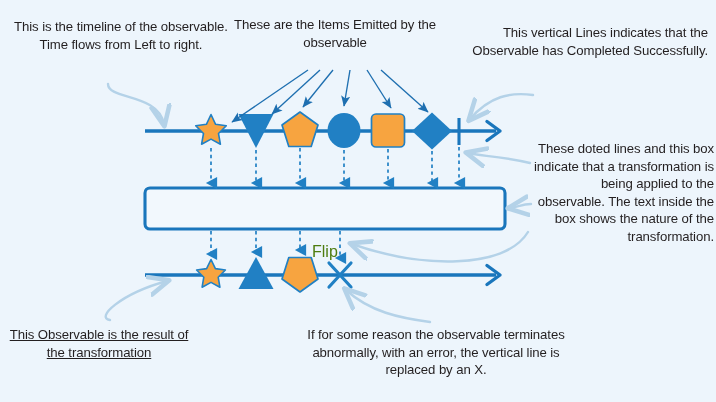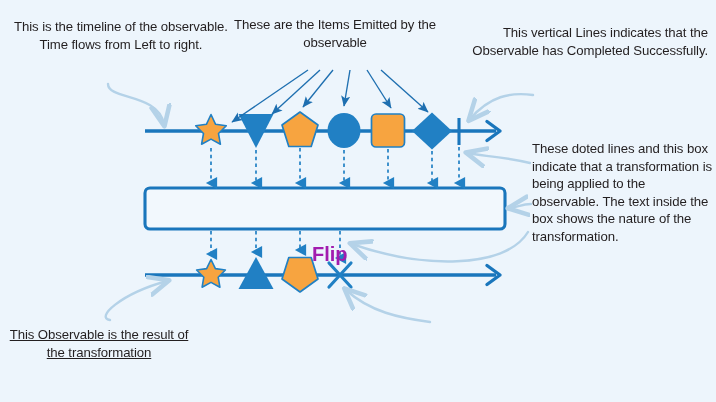--- a/index.html
+++ b/index.html
@@ -31,30 +31,30 @@
     color: #231f20;
     font-size: 13.2px;
     line-height: 17.5px;
     text-align: center;
     white-space: pre-line;
     letter-spacing: -0.1px;
   }
   #ann-timeline   { left: 8px;   top: 18px;  width: 226px; }
   #ann-items      { left: 226px; top: 16px;  width: 218px; }
   #ann-complete   { left: 458px; top: 24px;  width: 250px; text-align: right; }
-  #ann-transform  { left: 532px; top: 140px; width: 182px; text-align: left; line-height: 17.6px;}
+  #ann-transform  { left: 532px; top: 140px; width: 182px; text-align: right; line-height: 17.6px;}
   #ann-result     { left: 4px;   top: 326px; width: 190px; text-decoration: underline; }
   #ann-error      { left: 296px; top: 326px; width: 280px; }
   #flip-label {
     position: absolute;
     left: 312px;
     top: 243px;
-    font-size: 20px;
-    color: #a21caf;
-    font-weight: 700;
+    font-size: 16px;
+    color: #4d7c0f;
+    font-weight: 400;
   }
 </style>
 </head>
 <body>
 
 <div id="stage">
 
   <svg id="art" viewBox="0 0 716 402">
     <defs>
       <marker id="m-thin" markerWidth="9" markerHeight="9" refX="7.5" refY="4" orient="auto">
@@ -167,16 +167,17 @@
   <div class="ann" id="ann-timeline">This is the timeline of the observable. Time flows from Left to right.</div>
 
   <div class="ann" id="ann-items">These are the Items Emitted by the observable</div>
 
   <div class="ann" id="ann-complete">This vertical Lines indicates that the Observable has Completed Successfully.</div>
 
   <div class="ann" id="ann-transform">These doted lines and this box indicate that a transformation is being applied to the observable. The text inside the box shows the nature of the transformation.</div>
 
   <div class="ann" id="ann-result">This Observable is the result of the transformation</div>
 
+  <div class="ann" id="ann-error">If for some reason the observable terminates abnormally, with an error, the vertical line is replaced by an X.</div>
 
   <div id="flip-label">Flip</div>
 
 </div>
 
 </body></html>

